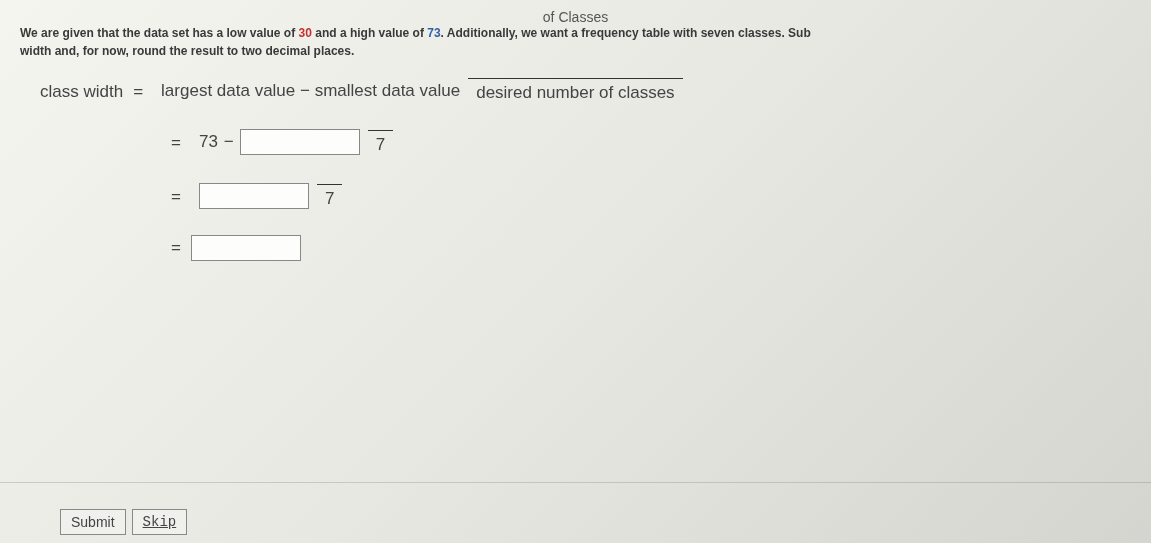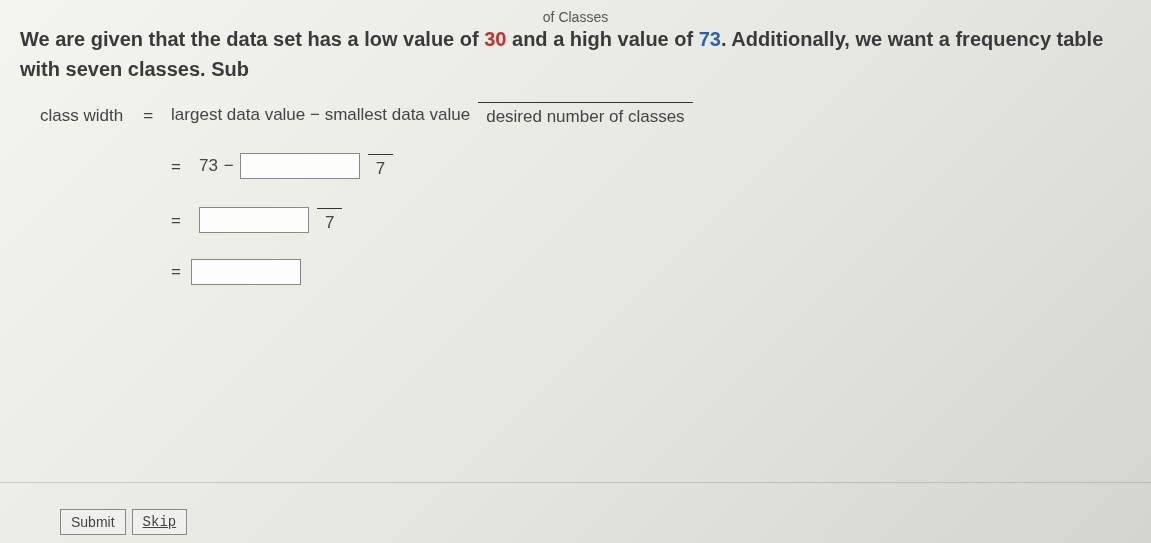--- a/index.html
+++ b/index.html
@@ -22,21 +22,21 @@
       left: 50%;
       transform: translateX(-50%);
       font-size: 14px;
       color: #555;
       padding-top: 2px;
     }
     .content {
       padding: 24px 20px 0 20px;
     }
     .problem-text {
-      font-size: 20px;
+      font-size: 12px;
       line-height: 1.5;
       color: #3a3a3a;
       font-weight: 600;
     }
     .problem-text .red {
       color: #c43030;
       font-weight: 600;
     }
     .problem-text .blue {
       color: #3060a8;
@@ -47,21 +47,21 @@
       padding-left: 20px;
       font-size: 17px;
       color: #444;
     }
     .formula-row {
       display: flex;
       align-items: center;
       margin-bottom: 22px;
     }
     .label {
-      margin-right: 10px;
+      margin-right: 0;
       white-space: nowrap;
     }
     .eq {
       margin: 0 10px;
     }
     .fraction {
       display: inline-flex;
       align-items: center;
       vertical-align: middle;
     }
@@ -126,20 +126,21 @@
     }
   </style>
 </head>
 <body>
 
 <div class="header-fragment">of Classes</div>
 
 <div class="content">
   <p class="problem-text">
     <span>We are given that the data set has a low value of </span><span class="red">30</span><span> and a high value of </span><span class="blue">73</span><span>. Additionally, we want a frequency table with seven classes. Sub</span><br>
+    <span>width and, for now, round the result to two decimal places.</span>
   </p>
 
   <div class="formula-area">
 
     <div class="formula-row">
       <span class="label">class width</span>
       <span class="eq">=</span>
       <span class="fraction">
         <span class="num">largest data value − smallest data value</span>
         <span class="den">desired number of classes</span>

